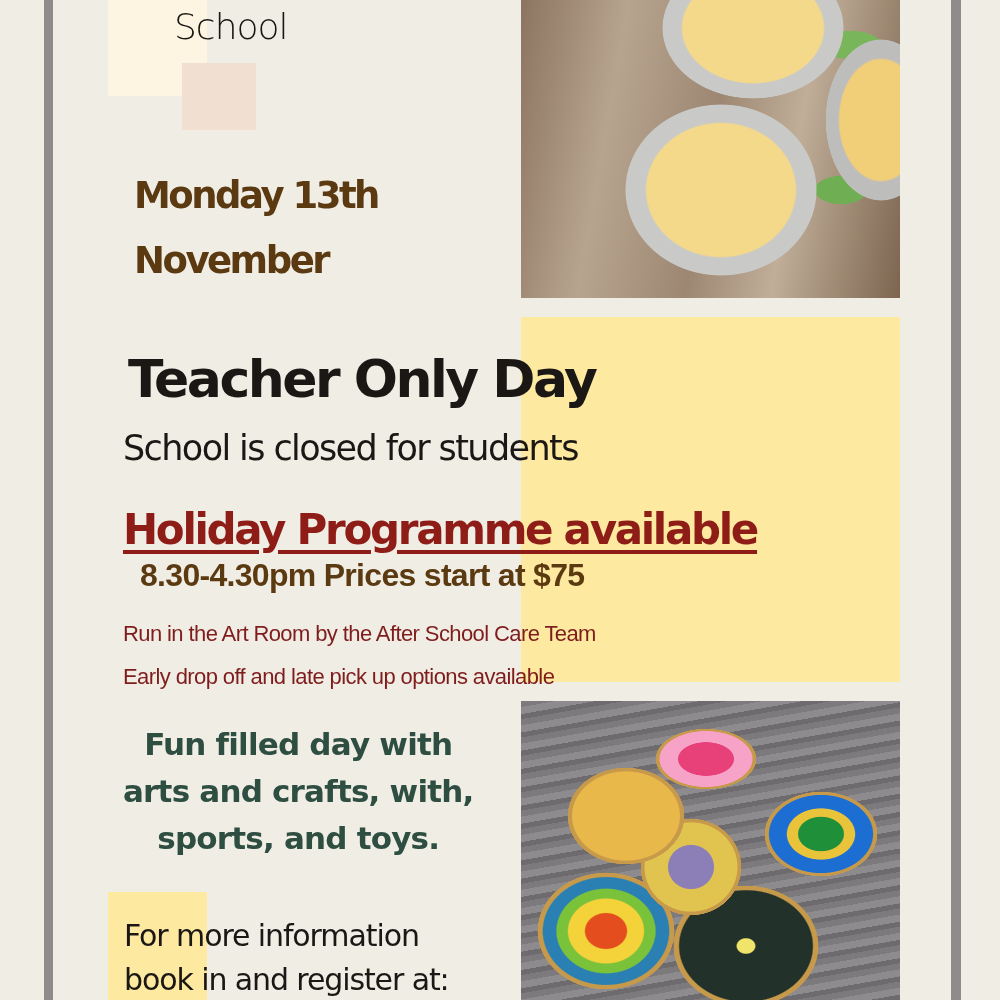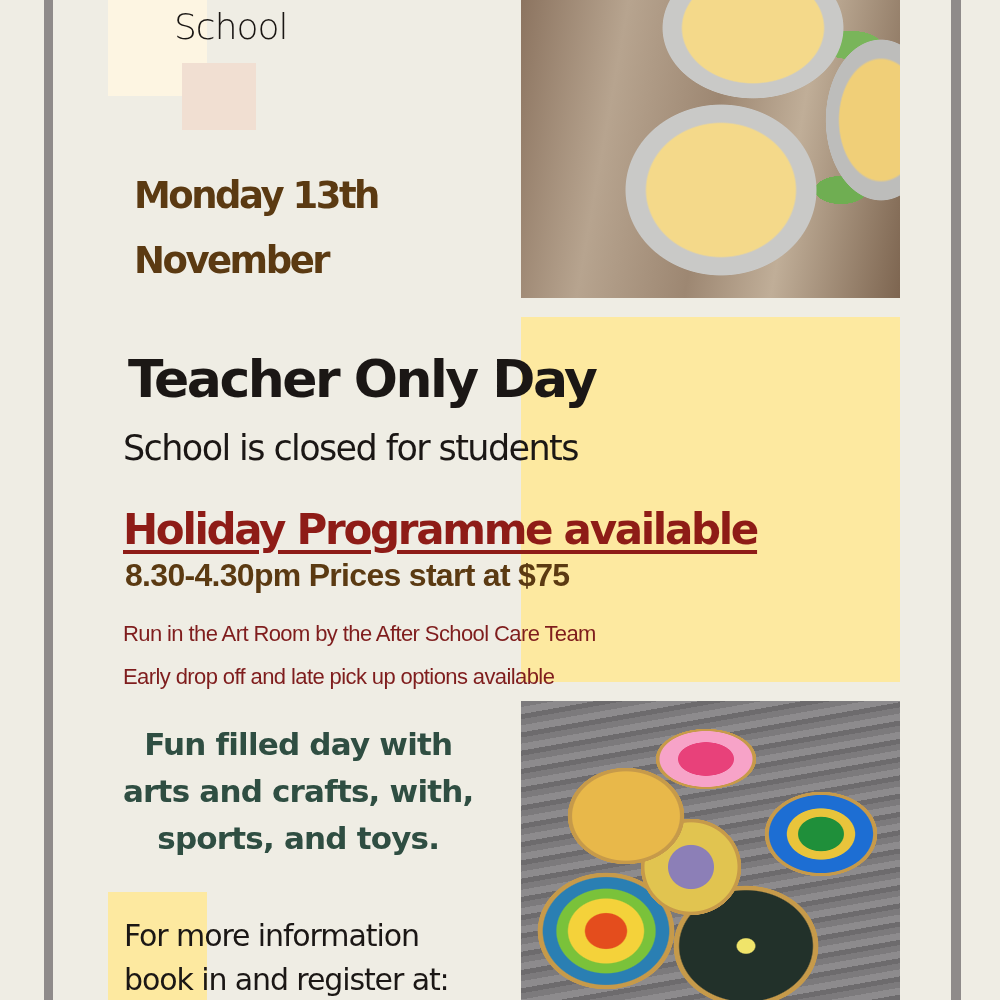--- a/index.html
+++ b/index.html
@@ -34,21 +34,21 @@
       radial-gradient(ellipse 72px 60px at 225px 245px, #f0e46a 0 12%, #22312a 14% 92%, #c69a4a 94% 100%, transparent 101%),
       repeating-linear-gradient(170deg, #7c7a7c 0 6px, #8d8b8d 6px 13px, #6d6b6d 13px 18px);
   }
 
   .txt { position: absolute; white-space: nowrap; }
   .school-label { left: 174px; top: 6px; font-size: 36px; color: #1a1613; font-family: "DejaVu Sans", sans-serif; font-weight: 300; letter-spacing: -1px; }
   .date { left: 122px; top: 163px; font-size: 37px; line-height: 65px; color: #5b3a12; font-weight: 700; font-family: "DejaVu Sans", sans-serif; letter-spacing: -2.5px; margin-left: 12px; }
   .headline { left: 128px; top: 349px; font-size: 52px; color: #1b1715; font-weight: 700; font-family: "DejaVu Sans", sans-serif; letter-spacing: -2.5px; }
   .closed { left: 123px; top: 428px; font-size: 35px; color: #1b1715; font-family: "DejaVu Sans", sans-serif; letter-spacing: -1.6px; }
   .holiday { left: 123px; top: 490px; font-size: 42px; color: #8e1c17; font-weight: 700; font-family: "DejaVu Sans", sans-serif; letter-spacing: -2.3px; text-decoration: underline; text-decoration-thickness: 4px; text-underline-offset: 6px; margin-top: 15px; }
-  .times { left: 125px; top: 557px; font-size: 32px; color: #5b3a12; font-weight: 700; font-family: "Liberation Sans", sans-serif; letter-spacing: -0.7px; }
+  .times { left: 140px; top: 557px; font-size: 32px; color: #5b3a12; font-weight: 700; font-family: "Liberation Sans", sans-serif; letter-spacing: -0.7px; }
   .run { left: 123px; top: 612px; font-size: 22px; line-height: 43px; color: #7f1d1d; font-family: "Liberation Sans", sans-serif; letter-spacing: -0.6px; }
   .fun { left: 123px; top: 721px; font-size: 31px; line-height: 47px; color: #2f4e42; font-weight: 700; font-family: "DejaVu Sans", sans-serif; letter-spacing: -0.8px; text-align: center; }
   .moreinfo { left: 124px; top: 914px; font-size: 30px; line-height: 44px; color: #1b1715; font-family: "DejaVu Sans", sans-serif; letter-spacing: -1.1px; }
 </style>
 </head>
 <body>
 
 <div class="border-left"></div>
 <div class="border-right"></div>
 

